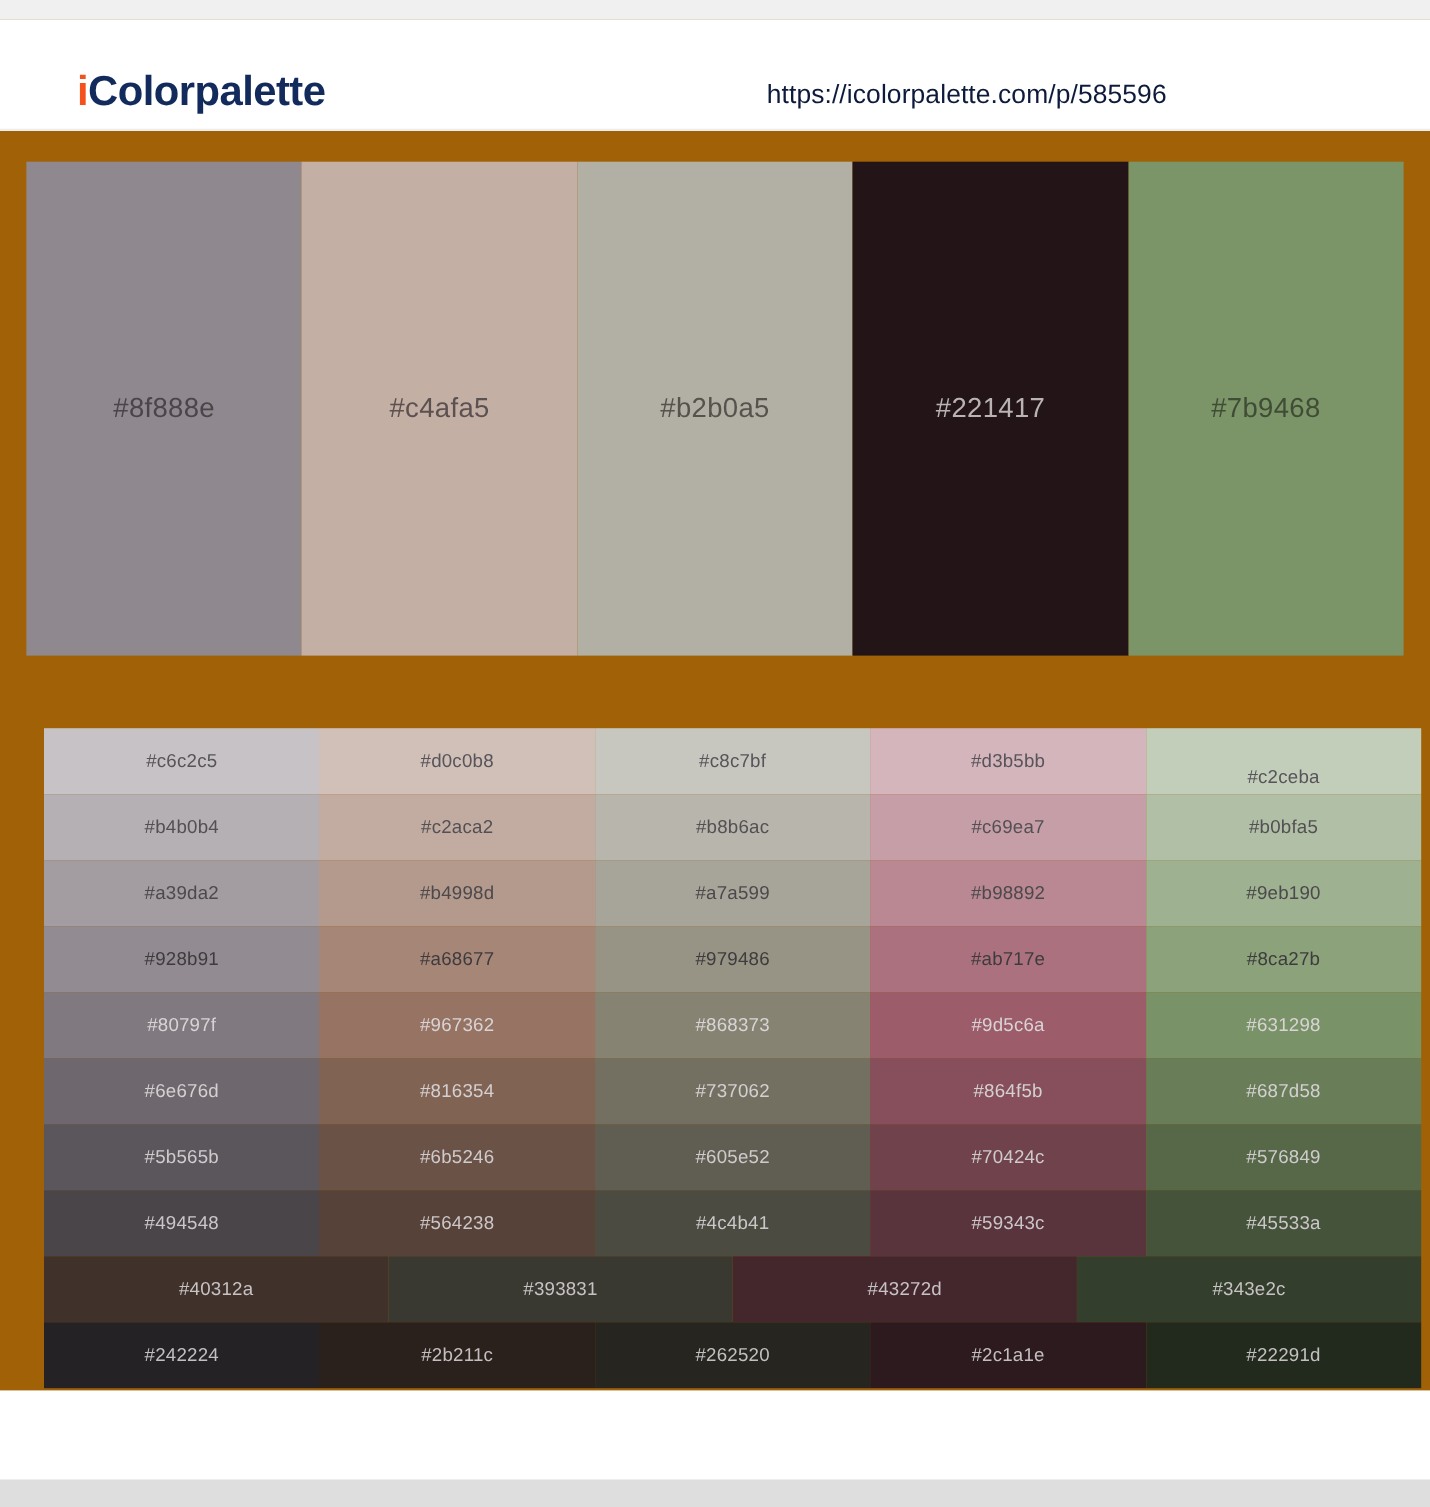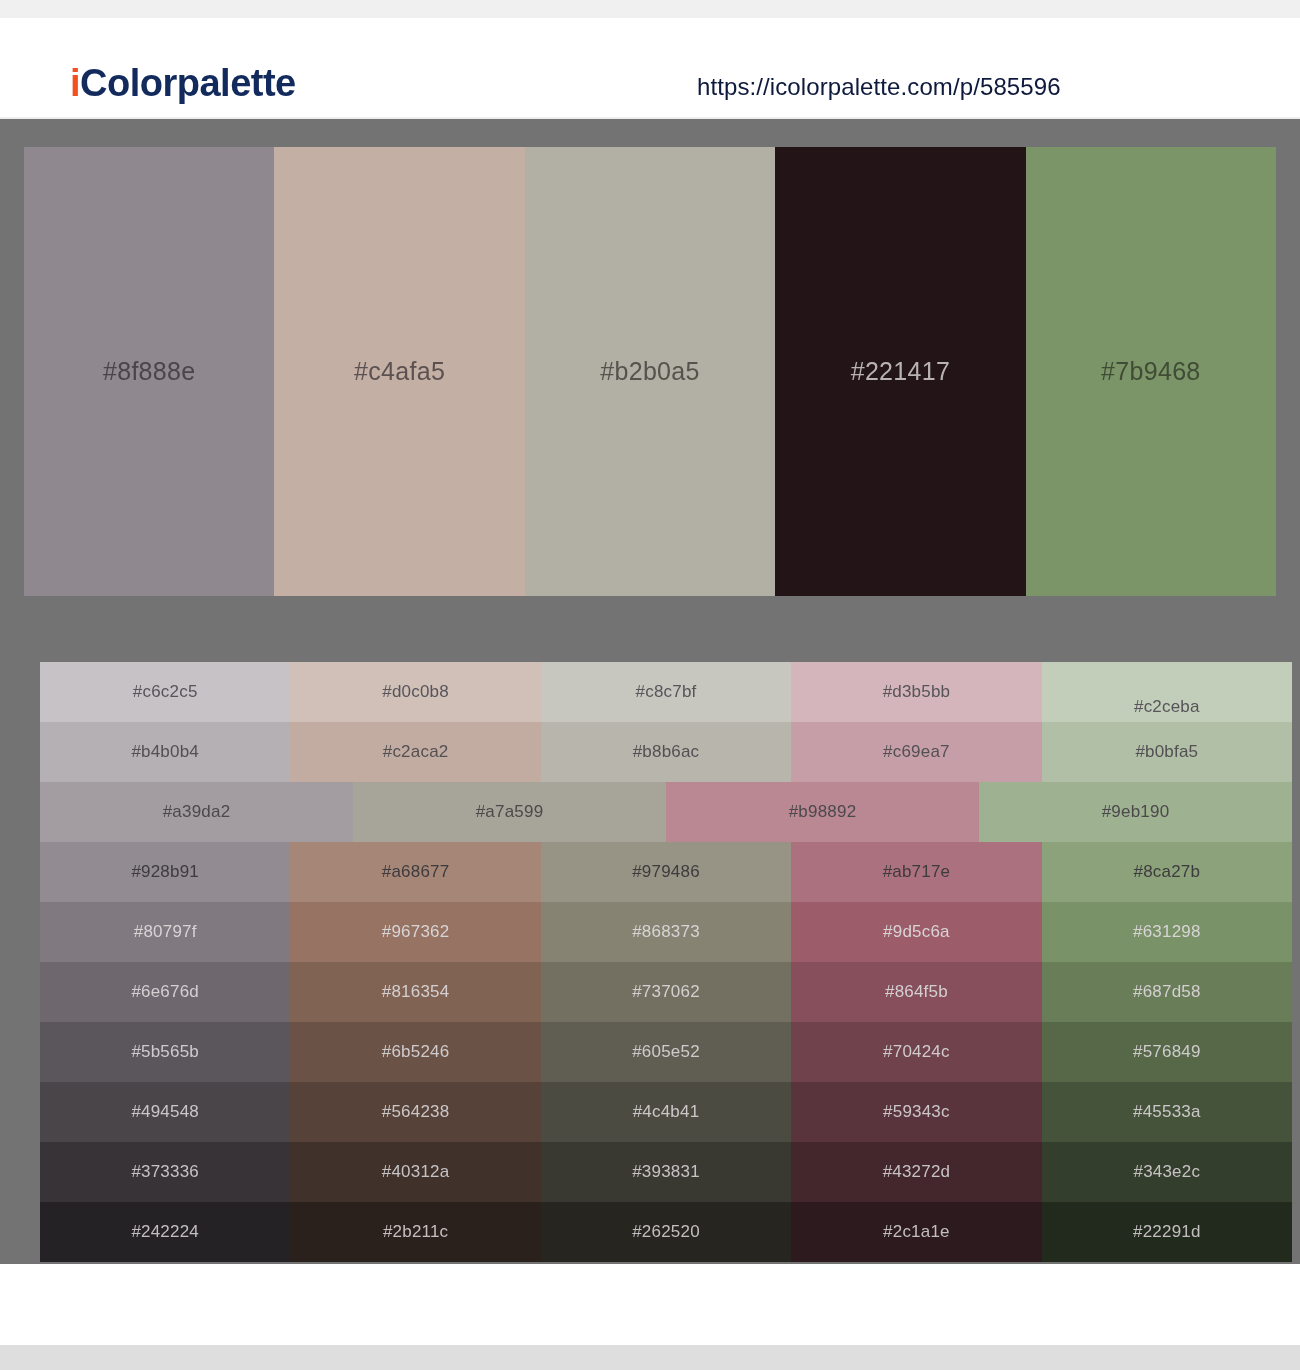--- a/index.html
+++ b/index.html
@@ -8,21 +8,21 @@
     width: 1300px;
     height: 1370px;
     background: #ffffff;
     font-family: "Liberation Sans", sans-serif;
     overflow: hidden;
   }
   .page {
     position: relative;
     width: 1300px;
     height: 1264px;
-    background: #737373;
+    background: #a16207;
   }
 
   
   .top-band {
     position: absolute;
     top: 0; left: 0;
     width: 1300px;
     height: 18px;
     background: #f0f0f0;
   }
@@ -173,20 +173,23 @@
           <span style="color: rgb(83, 80, 84);">#c69ea7</span>
         </div>
         <div class="shade-cell" style="background: rgb(176, 191, 165);">
           <span style="color: rgb(83, 80, 84);">#b0bfa5</span>
         </div>
       </div>
       <div class="shade-row">
         <div class="shade-cell" style="background: rgb(163, 157, 162);">
           <span style="color: rgb(76, 73, 76);">#a39da2</span>
         </div>
+        <div class="shade-cell" style="background: rgb(180, 153, 141);">
+          <span style="color: rgb(76, 73, 76);">#b4998d</span>
+        </div>
         <div class="shade-cell" style="background: rgb(167, 165, 153);">
           <span style="color: rgb(76, 73, 76);">#a7a599</span>
         </div>
         <div class="shade-cell" style="background: rgb(185, 136, 146);">
           <span style="color: rgb(76, 73, 76);">#b98892</span>
         </div>
         <div class="shade-cell" style="background: rgb(158, 177, 144);">
           <span style="color: rgb(76, 73, 76);">#9eb190</span>
         </div>
       </div>
@@ -269,23 +272,20 @@
           <span style="color: rgb(203, 199, 201);">#4c4b41</span>
         </div>
         <div class="shade-cell" style="background: rgb(89, 52, 60);">
           <span style="color: rgb(203, 199, 201);">#59343c</span>
         </div>
         <div class="shade-cell" style="background: rgb(69, 83, 58);">
           <span style="color: rgb(203, 199, 201);">#45533a</span>
         </div>
       </div>
       <div class="shade-row">
-        <div class="shade-cell" style="background: rgb(55, 51, 54);">
-          <span style="color: rgb(199, 195, 197);">#373336</span>
-        </div>
         <div class="shade-cell" style="background: rgb(64, 49, 42);">
           <span style="color: rgb(199, 195, 197);">#40312a</span>
         </div>
         <div class="shade-cell" style="background: rgb(57, 56, 49);">
           <span style="color: rgb(199, 195, 197);">#393831</span>
         </div>
         <div class="shade-cell" style="background: rgb(67, 39, 45);">
           <span style="color: rgb(199, 195, 197);">#43272d</span>
         </div>
         <div class="shade-cell" style="background: rgb(52, 62, 44);">

